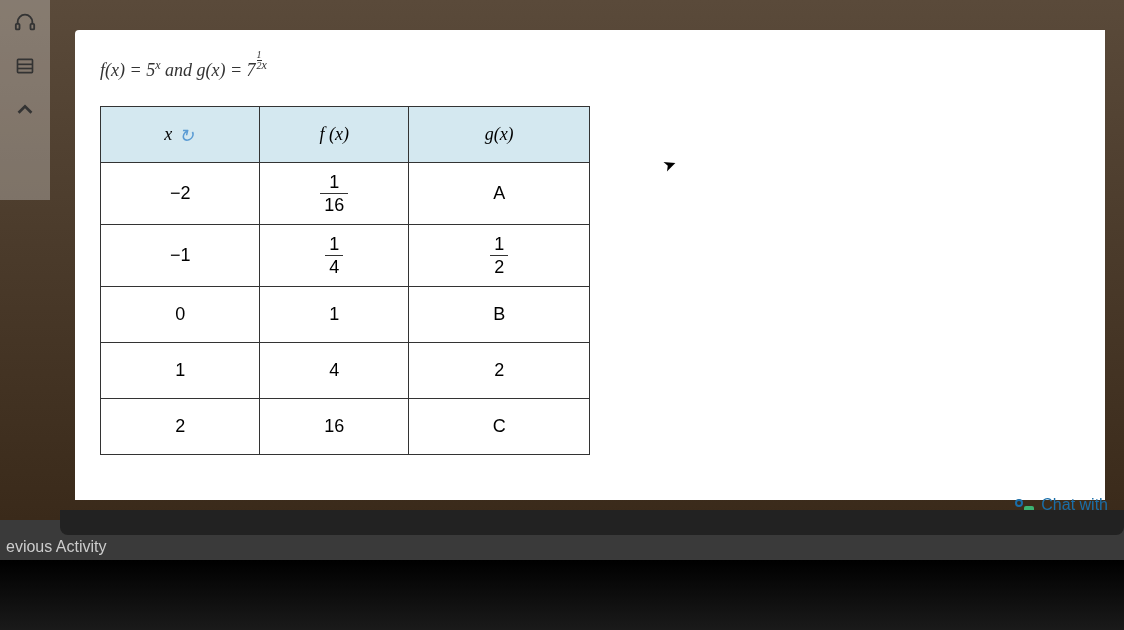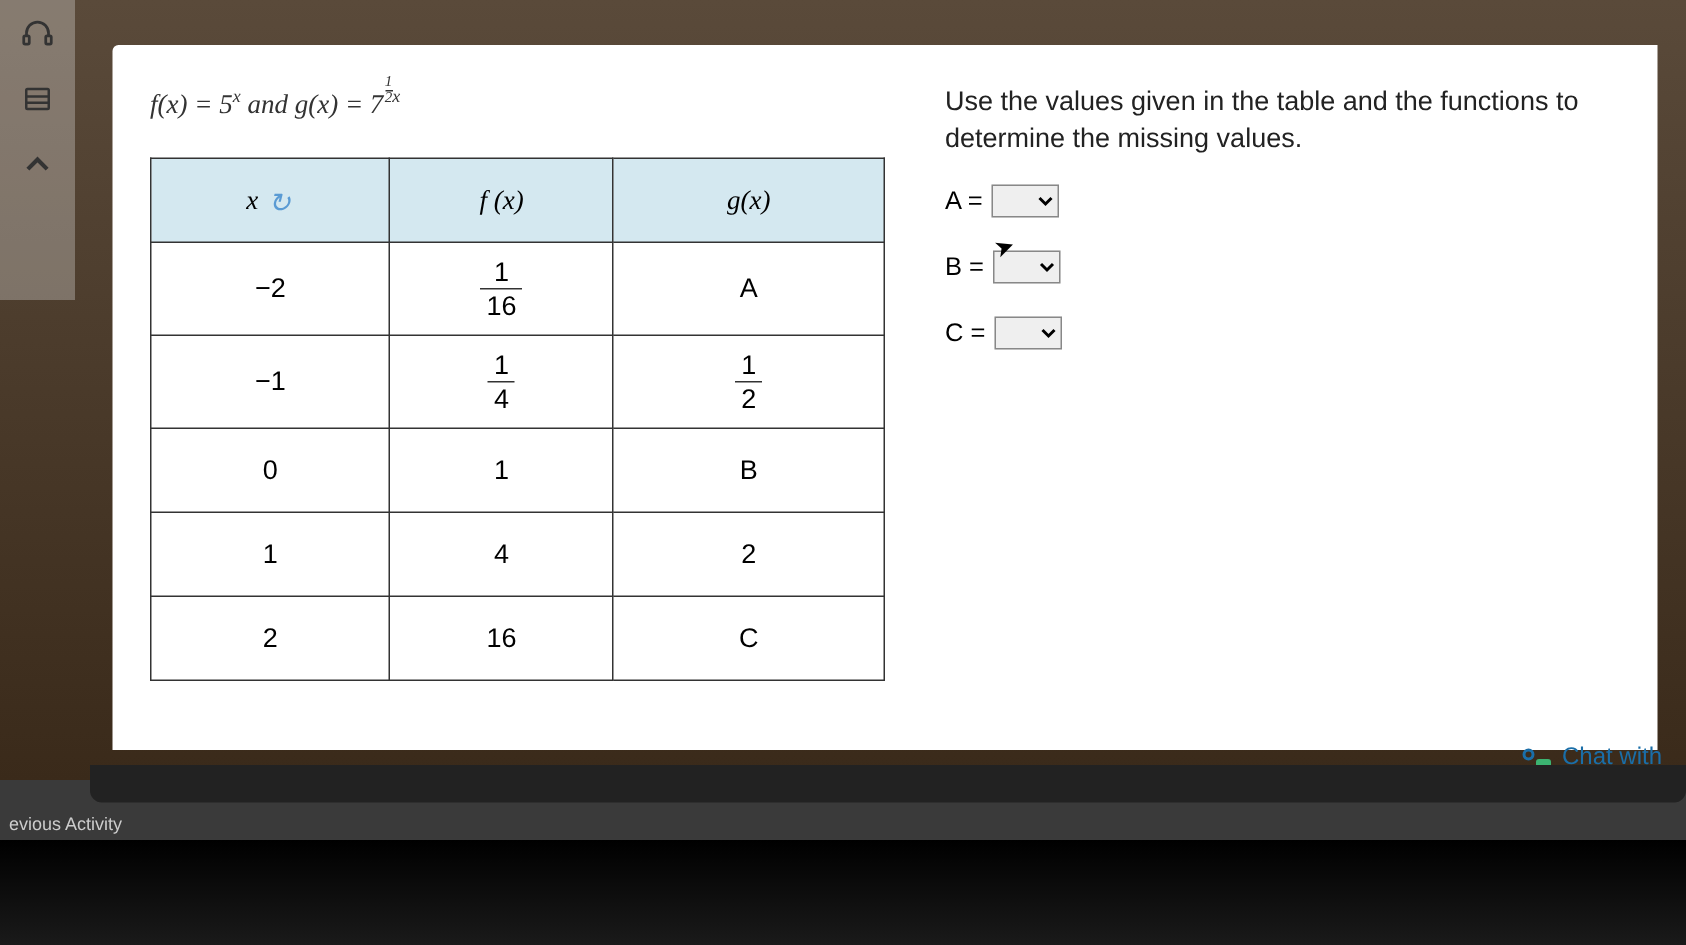--- a/index.html
+++ b/index.html
@@ -131,21 +131,21 @@
       display: flex;
       align-items: flex-start;
       gap: 6px;
       font-size: 16px;
       color: #1a6ea8;
     }
     .chat-badge svg { width: 24px; height: 24px; }
     .prev-activity {
       position: absolute;
       left: 0; bottom: 70px;
-      font-size: 12px;
+      font-size: 16px;
       color: #ccc;
       padding: 4px 6px;
     }
     .keyboard-edge {
       position: absolute;
       left: 0; right: 0; bottom: 0; height: 70px;
       background: linear-gradient(180deg, #000 0%, #1a1a1a 100%);
     }
     .laptop-bezel {
       position: absolute;
@@ -220,35 +220,20 @@
         </tr>
         <tr>
           <td>2</td>
           <td>16</td>
           <td>C</td>
         </tr>
       </tbody>
     </table>
   </div>
 
-  <div class="right-col">
-    <div class="instructions">Use the values given in the table and the functions to determine the missing values.</div>
-    <div class="answer-row">
-      <span>A =</span>
-      <select></select>
-    </div>
-    <div class="answer-row">
-      <span>B =</span>
-      <select></select>
-    </div>
-    <div class="answer-row">
-      <span>C =</span>
-      <select></select>
-    </div>
-  </div>
 </div>
 
 <div class="cursor-arrow">➤</div>
 
 <div class="chat-badge">
   <svg viewBox="0 0 24 24">
       <circle cx="8" cy="7" r="3" fill="none" stroke="#1a6ea8" stroke-width="2"></circle>
       <path d="M2 20c0-3 3-5 6-5s6 2 6 5" fill="none" stroke="#1a6ea8" stroke-width="2"></path>
       <rect x="13" y="10" width="10" height="8" rx="2" fill="#3cb371"></rect>
       <path d="M16 18l-2 3v-3" fill="#3cb371"></path>

